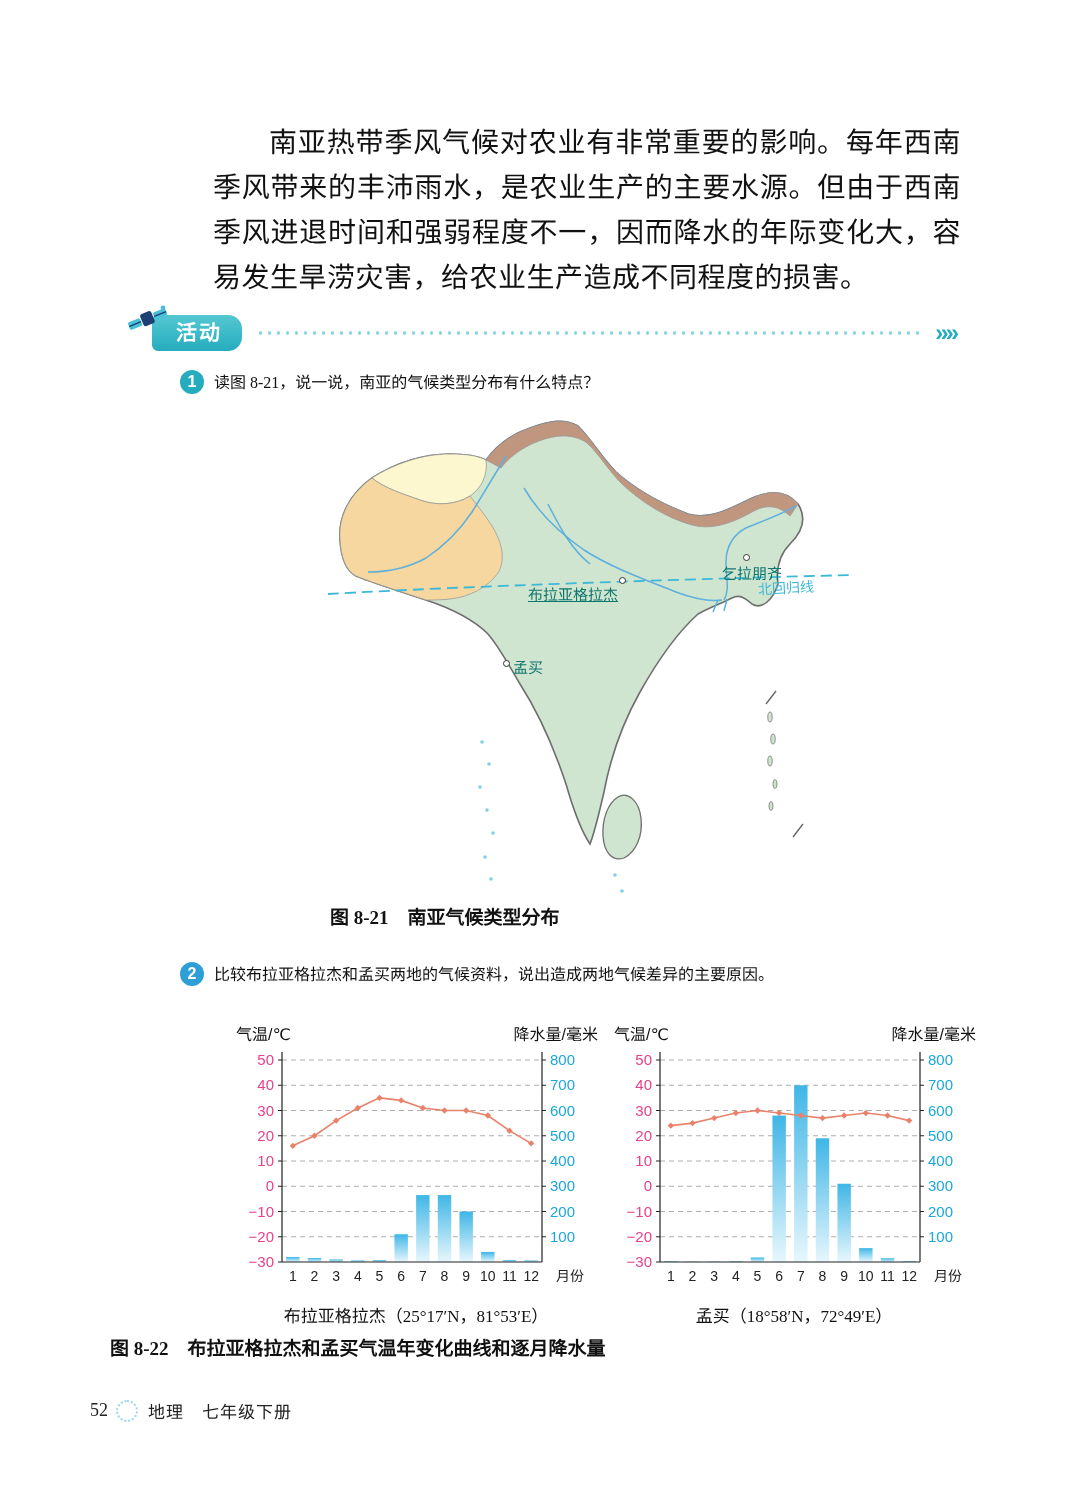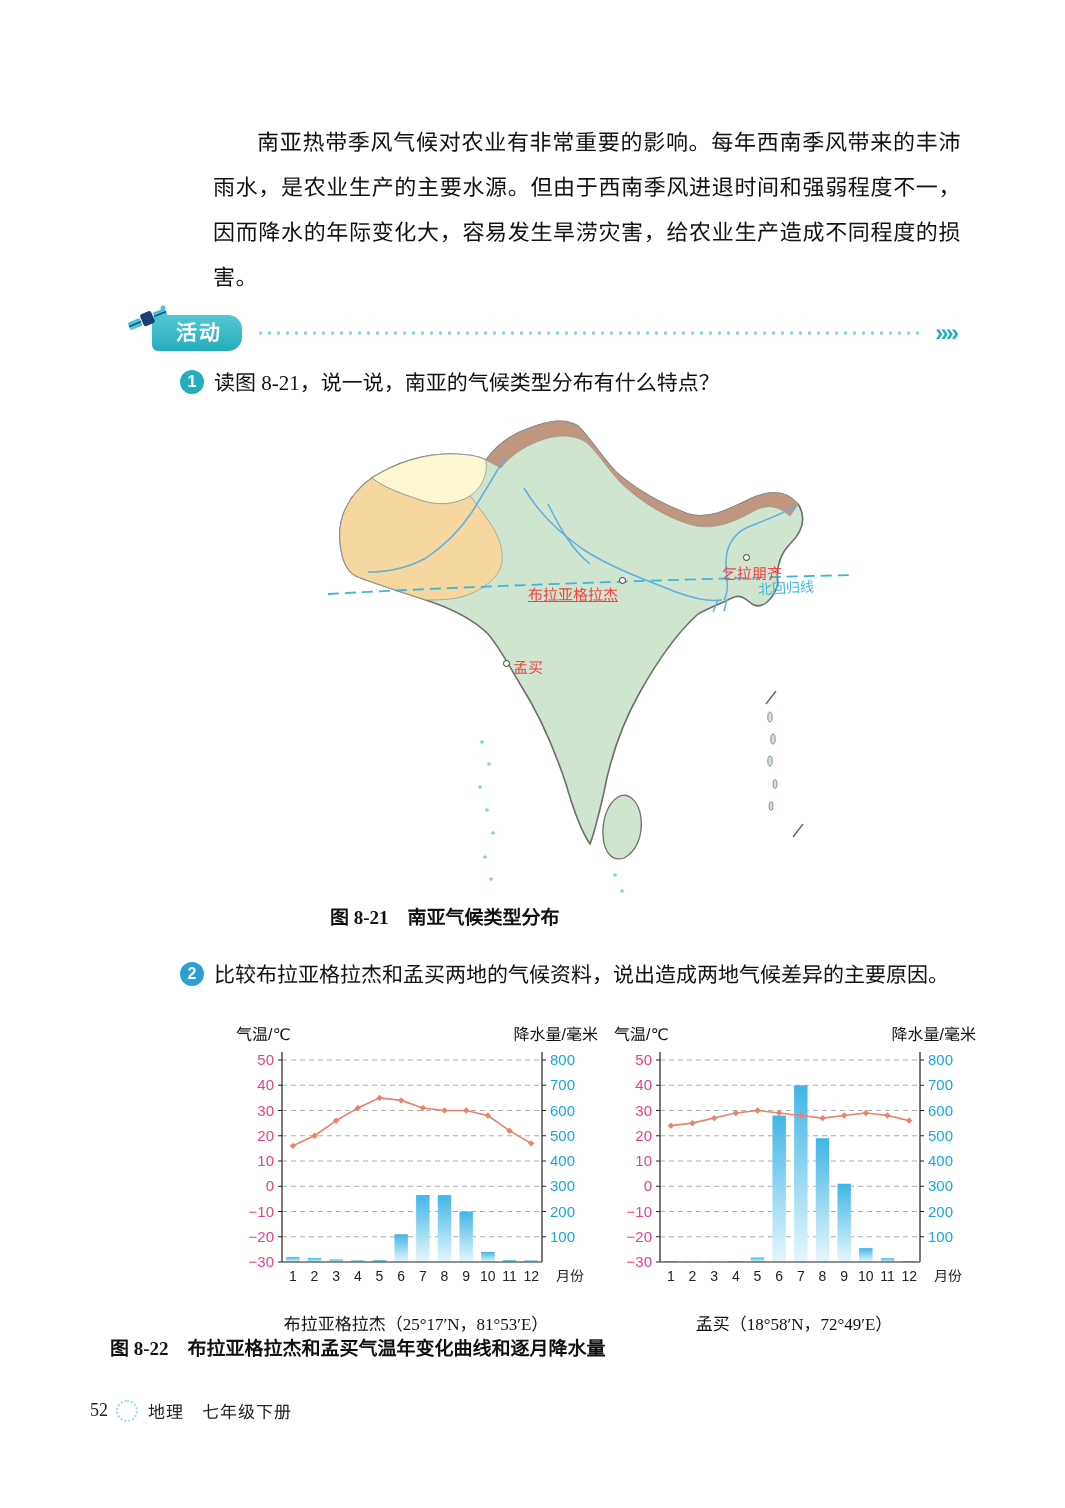--- a/index.html
+++ b/index.html
@@ -6,21 +6,21 @@
   body{
     width:1065px;height:1508px;position:relative;background:#ffffff;
     font-family:"Liberation Serif","DejaVu Serif",serif;color:#1a1a1a;
     overflow:hidden;
   }
   svg text{font-family:"Liberation Sans","DejaVu Sans",sans-serif;}
 
   
   .paragraph{
     position:absolute;left:213px;top:120px;width:748px;
-    font-size:22px;line-height:45px;text-align:justify;text-indent:2em;
+    font-size:28px;line-height:45px;text-align:justify;text-indent:2em;
     letter-spacing:0.5px;color:#111;
   }
 
   
   .activity-header{
     position:absolute;left:126px;top:312px;width:830px;height:42px;
     display:flex;align-items:center;
   }
   .sat-icon{position:absolute;left:-4px;top:-12px;width:52px;height:40px;z-index:2;}
   .activity-badge{
@@ -45,26 +45,26 @@
   .activity-item{position:absolute;left:180px;width:805px;display:flex;align-items:flex-start;}
   .activity-item-1{top:368px;}
   .activity-item-2{top:960px;}
   .num-badge{
     flex:0 0 auto;width:24px;height:24px;border-radius:50%;margin:2px 10px 0 0;
     color:#fff;font-size:16px;font-weight:bold;text-align:center;line-height:24px;
     font-family:"Liberation Sans","DejaVu Sans",sans-serif;
   }
   .num-badge-1{background:var(--accent-teal);}
   .num-badge-2{background:var(--accent-blue);}
-  .activity-text{font-size:21px;line-height:30px;color:#111;}
+  .activity-text{font-size:16px;line-height:30px;color:#111;}
 
   
   .map-figure{position:absolute;left:310px;top:412px;width:560px;height:500px;}
   .map-svg{position:absolute;left:0;top:0;width:560px;height:500px;}
-  .map-overlay{position:absolute;font-size:15px;color:#ef4444;white-space:nowrap;
+  .map-overlay{position:absolute;font-size:15px;color:#0f766e;white-space:nowrap;
     font-family:"Liberation Sans","DejaVu Sans",sans-serif;}
   .city-dot{position:absolute;width:7px;height:7px;border:1.4px solid #333;border-radius:50%;background:#fff;box-sizing:border-box;}
   .dot-prayagraj{left:309px;top:165px;}
   .dot-cherrapunji{left:433px;top:142px;}
   .dot-mumbai{left:193px;top:248px;}
   .lbl-prayagraj{left:218px;top:171px;text-decoration:underline;}
   .lbl-cherrapunji{left:412px;top:150px;}
   .lbl-mumbai{left:203px;top:244px;}
   .tropic-label{left:448px;top:165px;color:var(--tropic);transform:rotate(-3deg);font-size:14px;}
 
@@ -78,21 +78,21 @@
     position:absolute;font-size:19px;font-weight:bold;color:#111;text-align:left;
   }
   .map-caption{left:330px;top:902px;width:620px;}
   .charts-caption{left:110px;top:1333px;width:950px;}
 
   
   .chart-box{position:absolute;top:1020px;width:372px;}
   .chart-box-left{left:230px;}
   .chart-box-right{left:608px;}
   .chart-svg{width:372px;height:282px;display:block;}
-  .station-label{width:100%;text-align:center;font-size:17px;color:#111;margin-top:8px;}
+  .station-label{width:100%;text-align:center;font-size:17px;color:#111;margin-top:0;}
 
   
   .page-footer{position:absolute;left:90px;top:1398px;display:flex;align-items:center;}
   .page-number{font-size:18px;color:#222;text-align:right;}
   .footer-ornament{
     width:18px;height:18px;border:2px dotted #9fd8e8;border-radius:50%;
     margin:0 10px 0 8px;
   }
   .footer-text{font-size:17px;color:#222;letter-spacing:1px;}
 </style>

